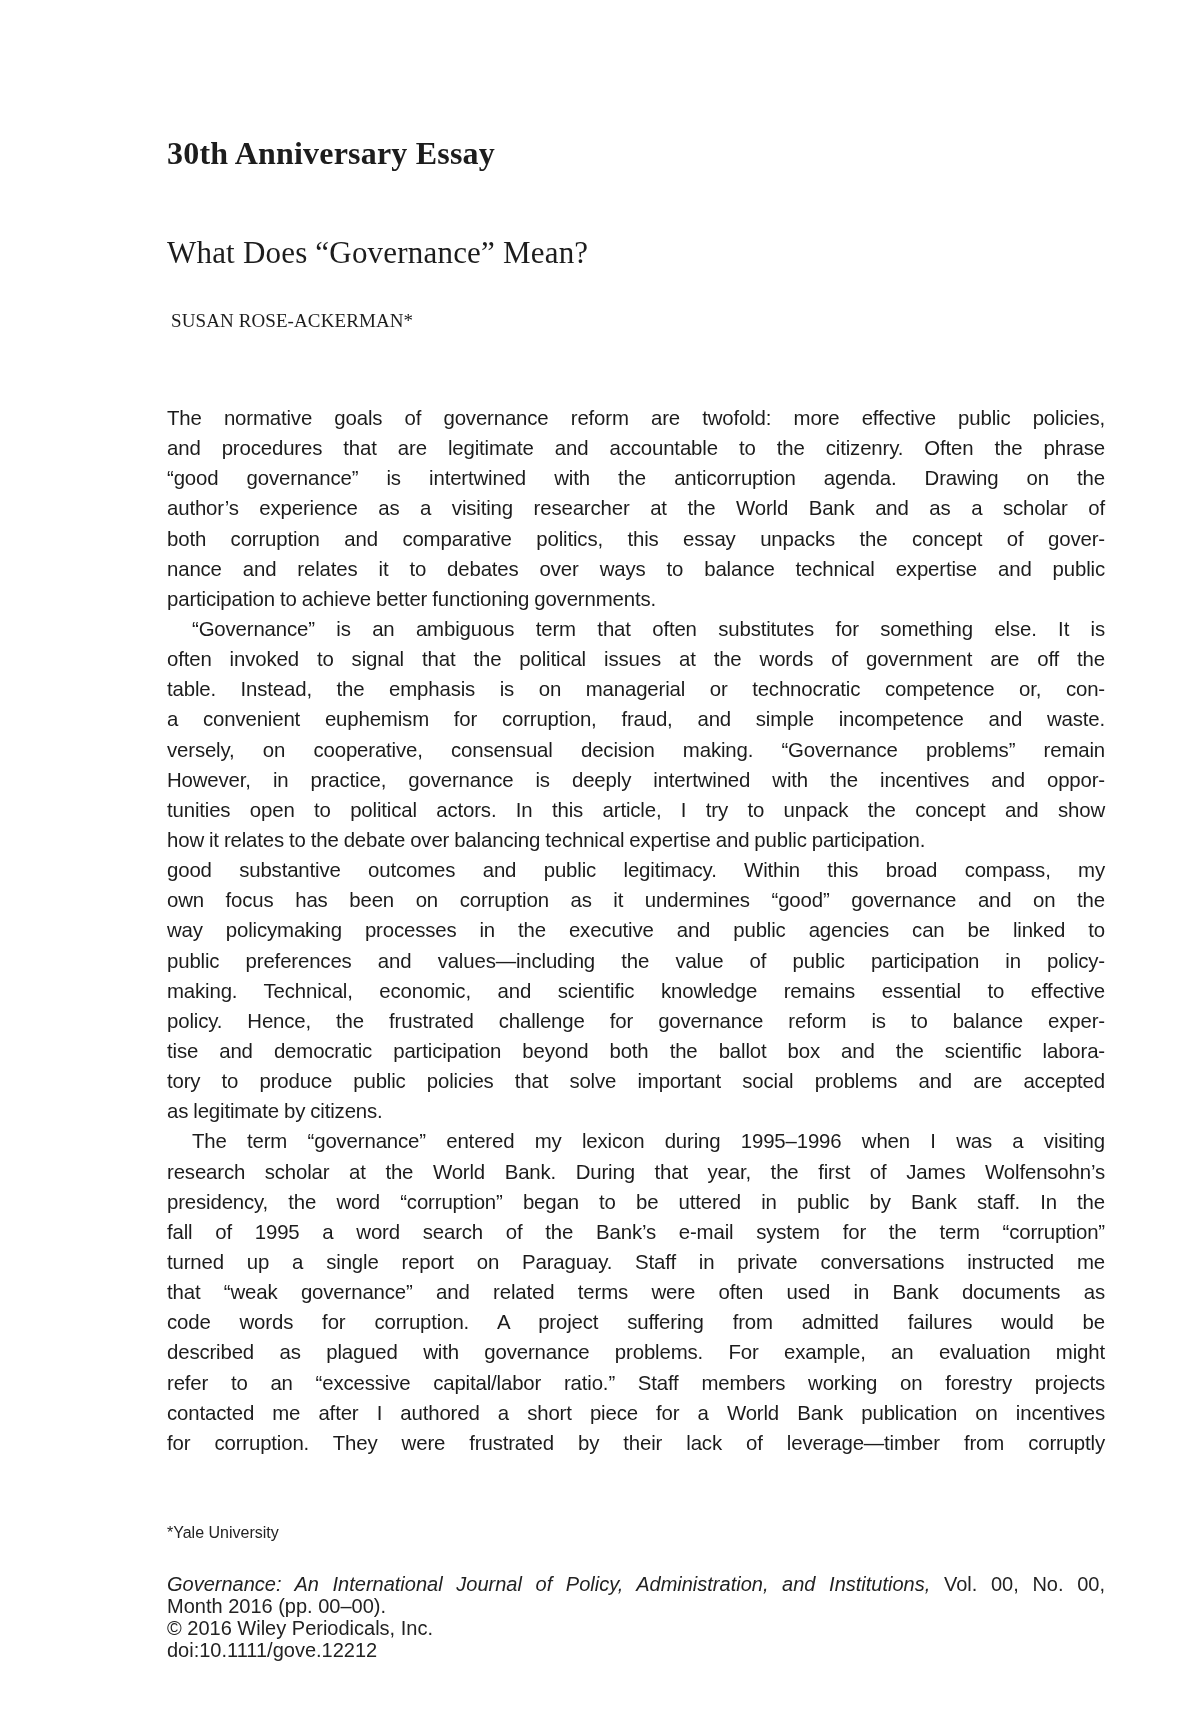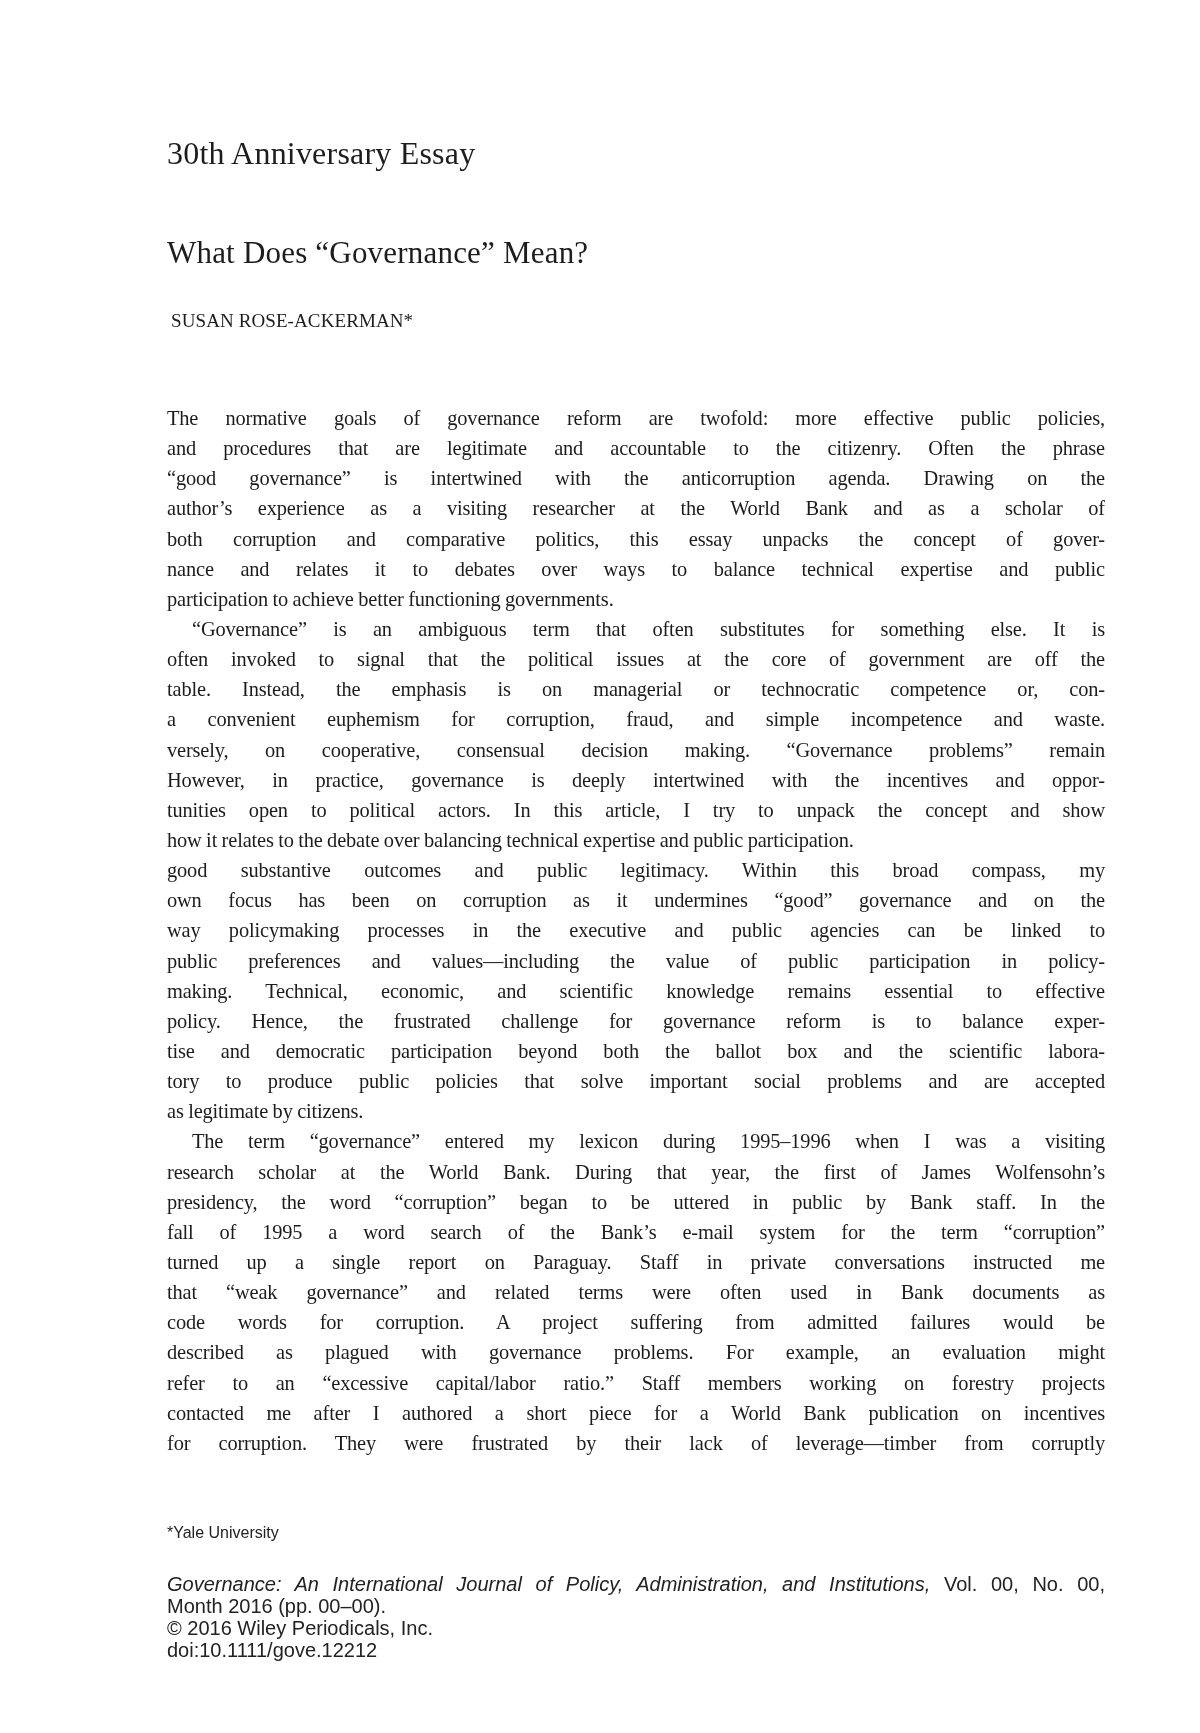--- a/index.html
+++ b/index.html
@@ -20,21 +20,21 @@
       left: 0; top: 0;
       width: 1200px;
       height: 1733px;
     }
     .section-label {
       position: absolute;
       left: 167px;
       top: 133px;
       font-size: 32px;
       line-height: 40px;
-      font-weight: normal;
+      font-weight: bold;
       margin: 0;
       color: #1d1d1d;
       letter-spacing: 0.2px;
     }
     .article-title {
       position: absolute;
       left: 167px;
       top: 233px;
       font-size: 31px;
       line-height: 40px;
@@ -63,21 +63,20 @@
       line-height: 30.15px;
       color: #1c1c1c;
       text-align: justify;
       letter-spacing: -0.15px;
       word-spacing: -0.5px;
     }
     .body-text p {
       margin: 0;
       text-indent: 0;
       hyphens: manual;
-      font-family: Liberation Serif, serif;
     }
     .body-text .line {
       display: block;
       text-align: justify;
       text-align-last: justify;
       white-space: nowrap;
       overflow: visible;
       height: 30.15px;
     }
     .body-text .line.last {
@@ -134,21 +133,21 @@
       <span class="line">The normative goals of governance reform are twofold: more effective public policies,</span>
       <span class="line">and procedures that are legitimate and accountable to the citizenry. Often the phrase</span>
       <span class="line">“good governance” is intertwined with the anticorruption agenda. Drawing on the</span>
       <span class="line">author’s experience as a visiting researcher at the World Bank and as a scholar of</span>
       <span class="line">both corruption and comparative politics, this essay unpacks the concept of gover-</span>
       <span class="line">nance and relates it to debates over ways to balance technical expertise and public</span>
       <span class="line last">participation to achieve better functioning governments.</span>
     </p>
     <p>
       <span class="line indent">“Governance” is an ambiguous term that often substitutes for something else. It is</span>
-      <span class="line">often invoked to signal that the political issues at the core of government are off the</span>
+      <span class="line">often invoked to signal that the political issues at the words of government are off the</span>
       <span class="line">table. Instead, the emphasis is on managerial or technocratic competence or, con-</span>
       <span class="line">a convenient euphemism for corruption, fraud, and simple incompetence and waste.</span>
       <span class="line">versely, on cooperative, consensual decision making. “Governance problems” remain</span>
       <span class="line">However, in practice, governance is deeply intertwined with the incentives and oppor-</span>
       <span class="line">tunities open to political actors. In this article, I try to unpack the concept and show</span>
       <span class="line last">how it relates to the debate over balancing technical expertise and public participation.</span>
     </p>
     <p>
       <span class="line">good substantive outcomes and public legitimacy. Within this broad compass, my</span>
       <span class="line">own focus has been on corruption as it undermines “good” governance and on the</span>

